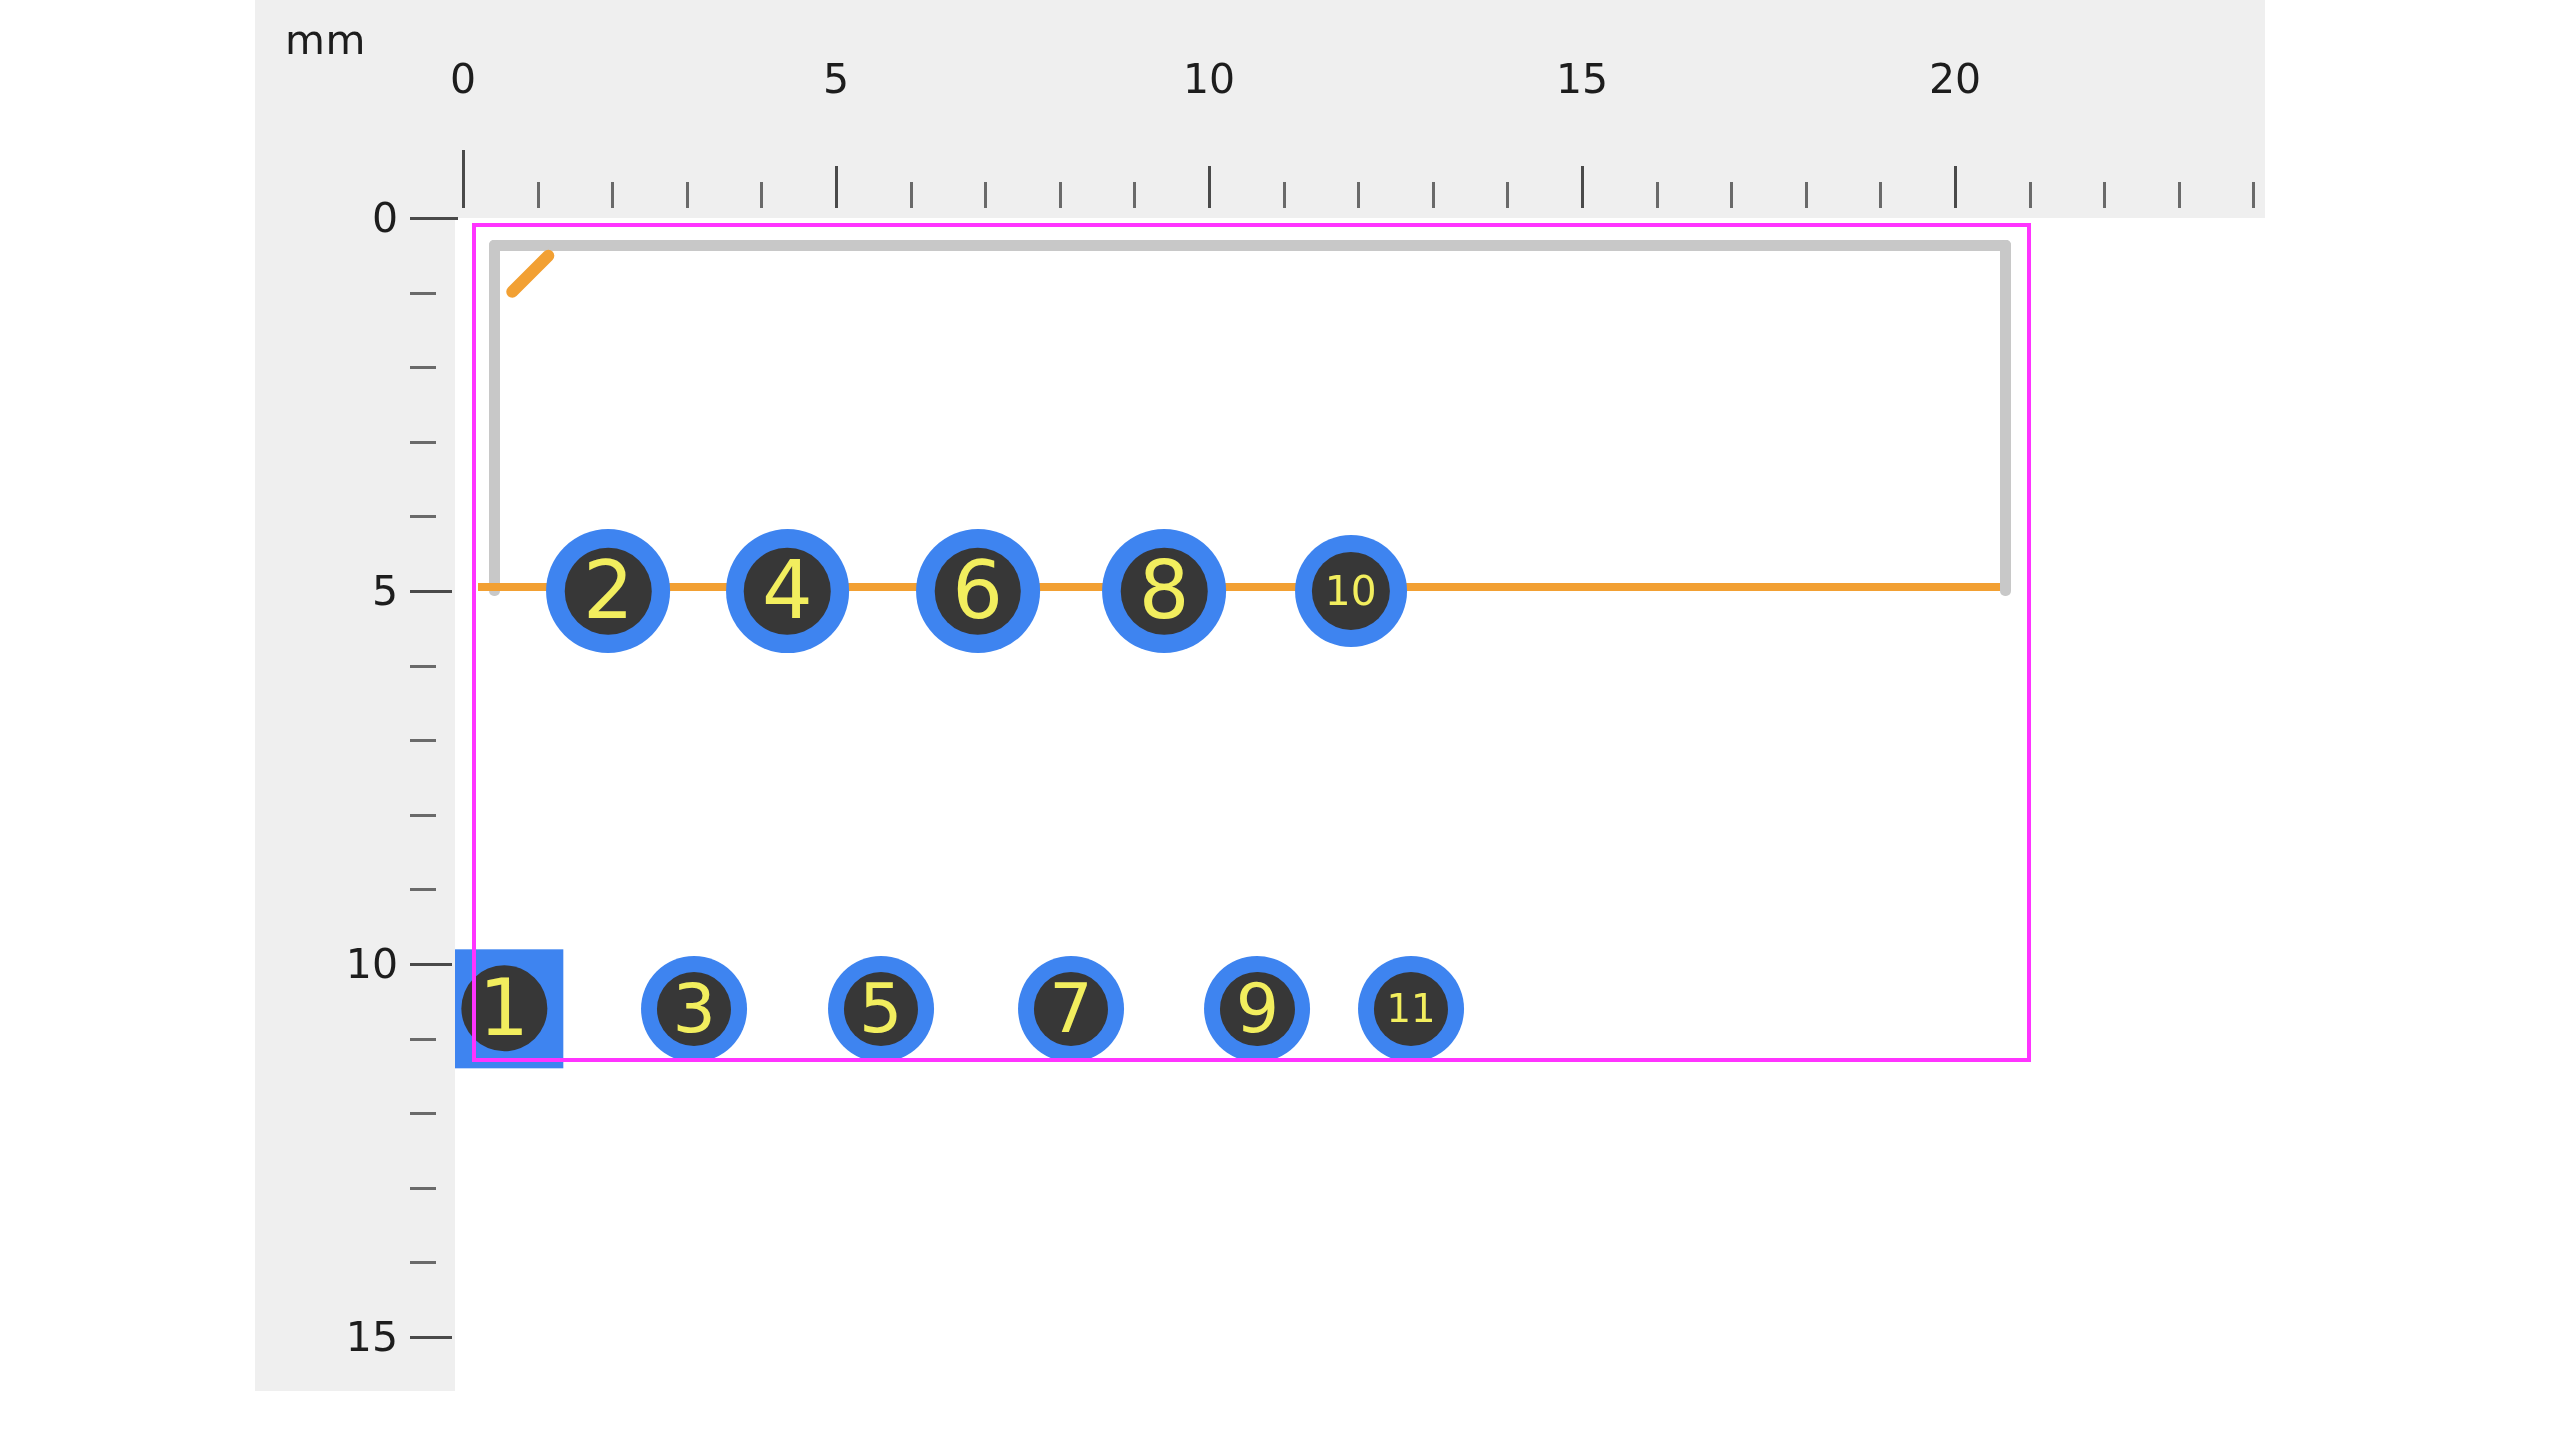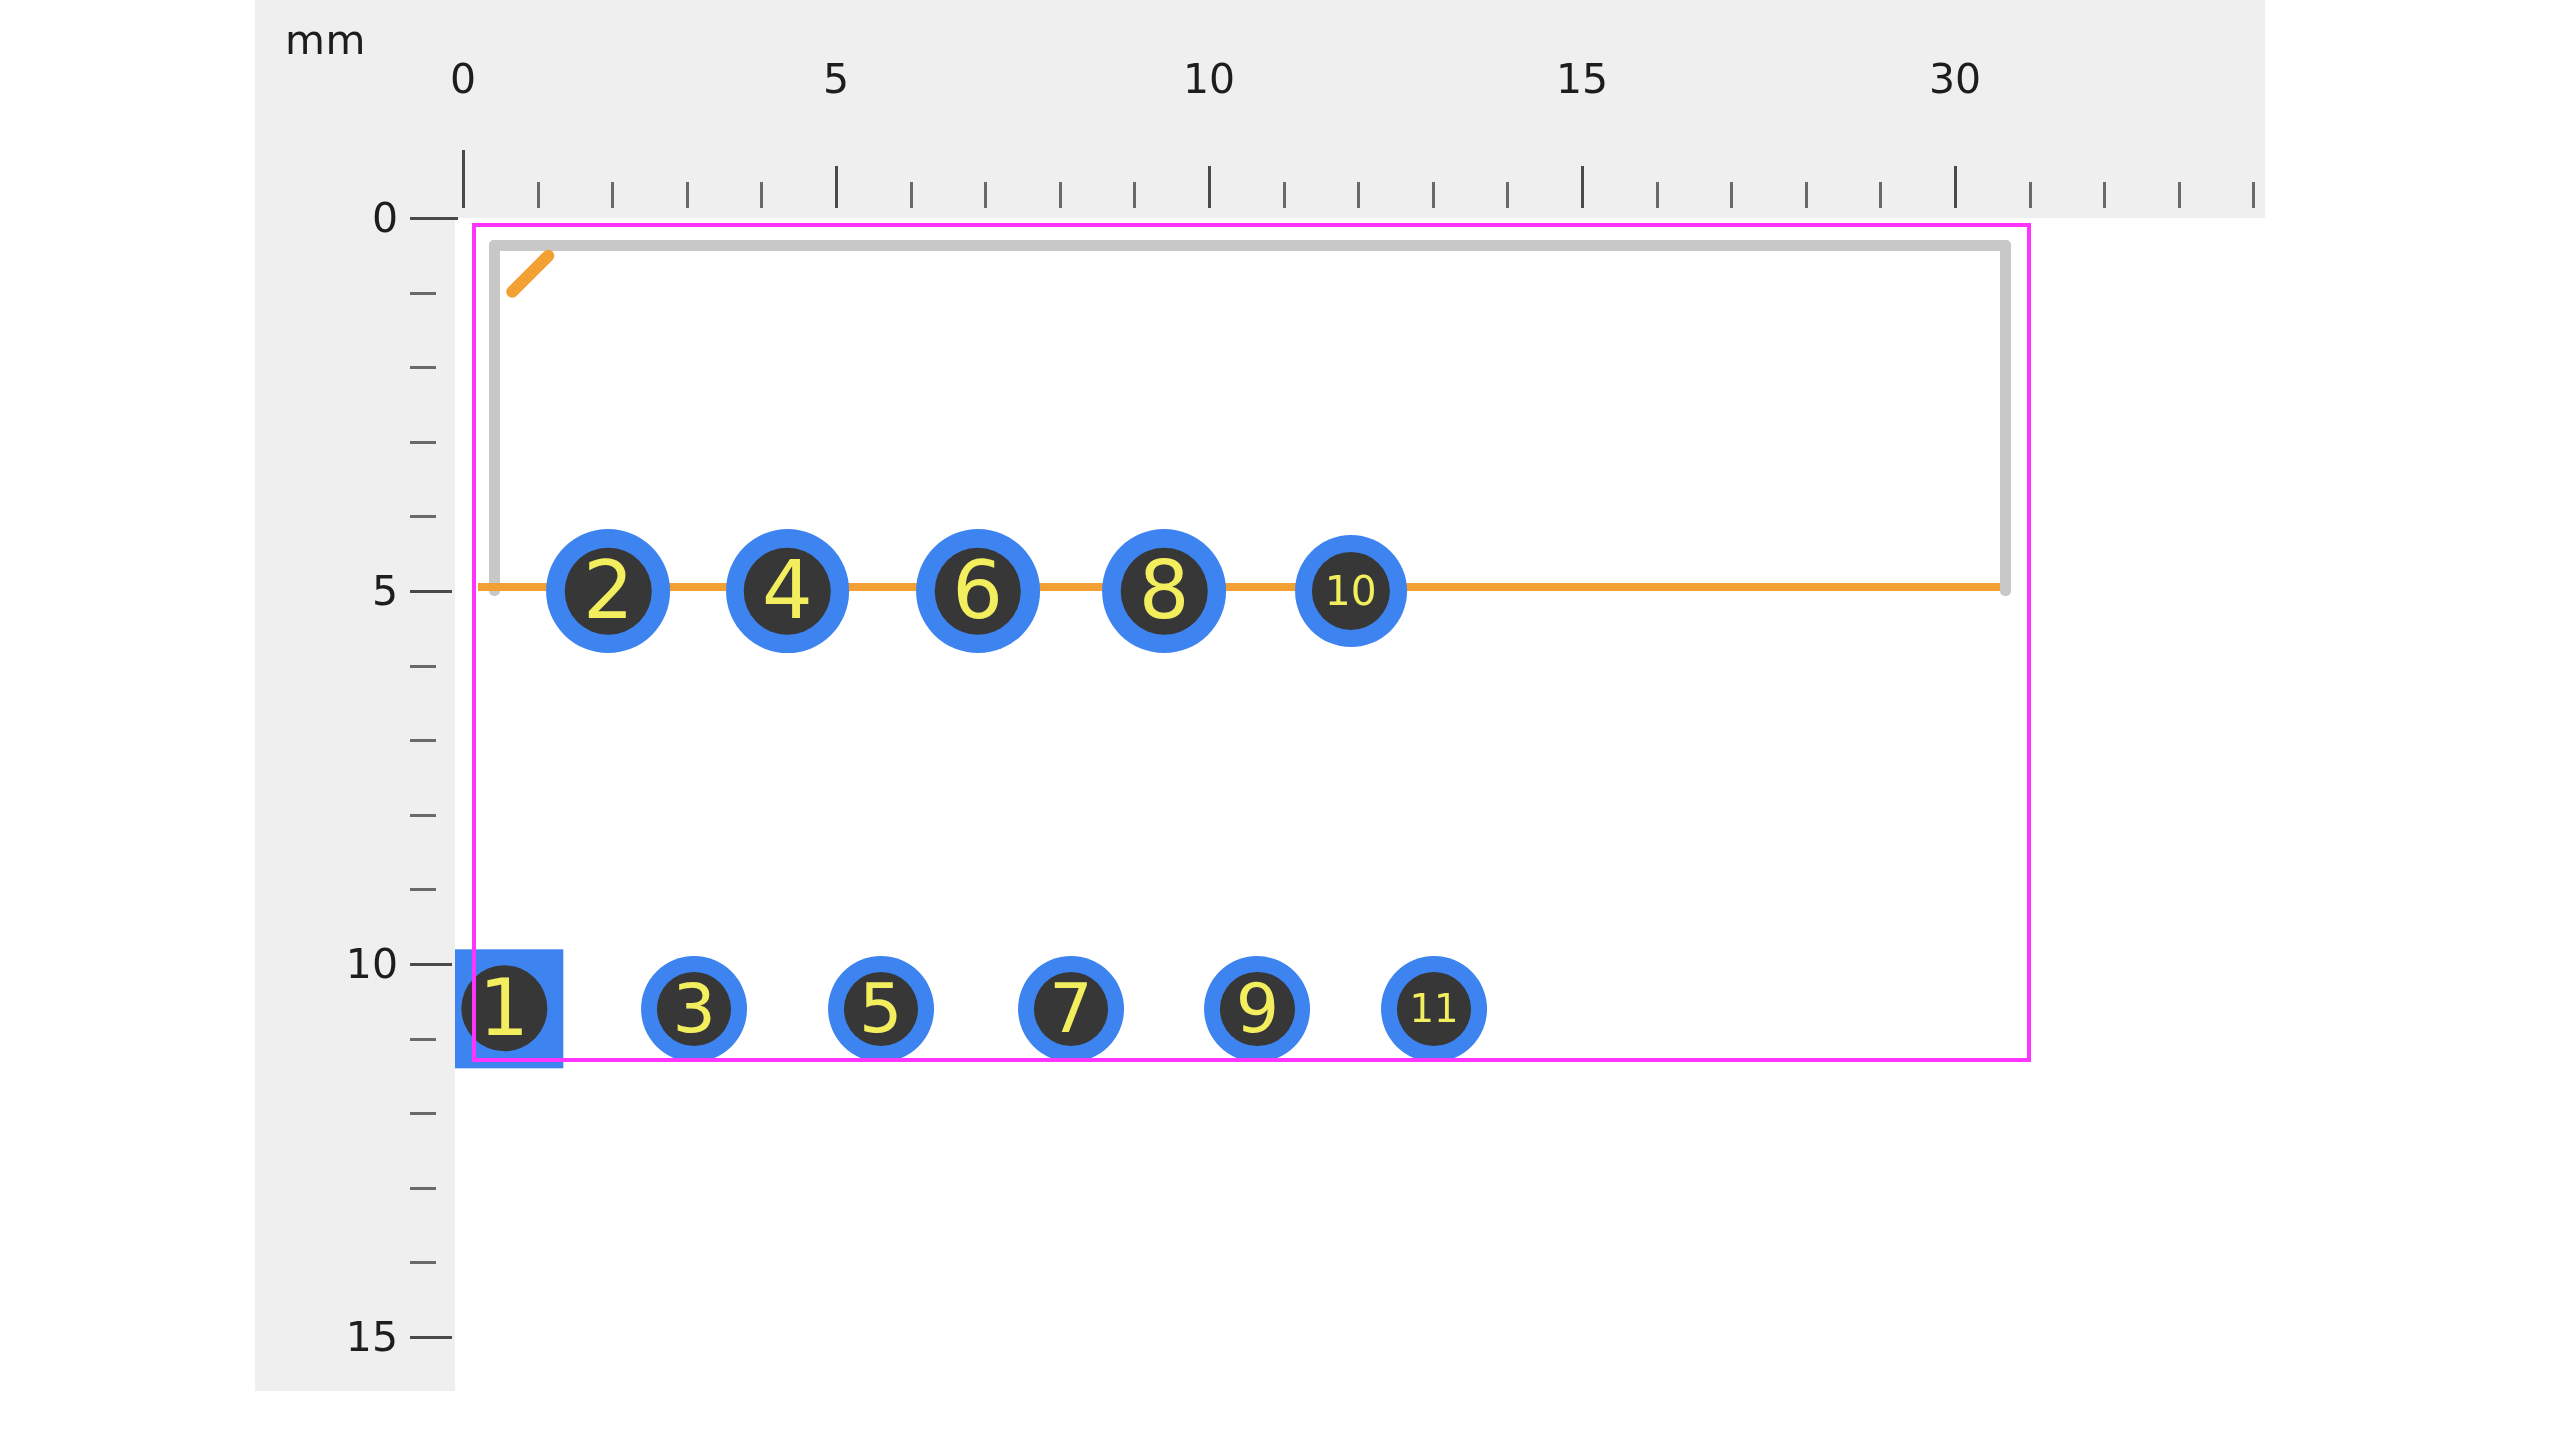--- a/index.html
+++ b/index.html
@@ -161,21 +161,21 @@
       <div class="pad pad-round" style="left: 802.49px; top: 790.76px; width: 105.932px; height: 105.932px;">
         <div class="ring" style="width: 105.932px; height: 105.932px; background: rgb(62, 132, 240);"></div>
         <div class="hole" style="width: 74.1524px; height: 74.1524px; background: rgb(55, 55, 55);"></div>
         <div class="num" style="color: rgb(242, 238, 94); font-size: 68.2202px;">9</div>
       </div>
       <div class="pad pad-round" style="left: 895.74px; top: 373px; width: 111.9px; height: 111.9px;">
         <div class="ring" style="width: 111.9px; height: 111.9px; background: rgb(62, 132, 240);"></div>
         <div class="hole" style="width: 78.33px; height: 78.33px; background: rgb(55, 55, 55);"></div>
         <div class="num" style="color: rgb(242, 238, 94); font-size: 40.7316px;">10</div>
       </div>
-      <div class="pad pad-round" style="left: 979px; top: 790.76px; width: 105.932px; height: 105.932px;">
+      <div class="pad pad-round" style="left: 956px; top: 790.76px; width: 105.932px; height: 105.932px;">
         <div class="ring" style="width: 105.932px; height: 105.932px; background: rgb(62, 132, 240);"></div>
         <div class="hole" style="width: 74.1524px; height: 74.1524px; background: rgb(55, 55, 55);"></div>
         <div class="num" style="color: rgb(242, 238, 94); font-size: 38.5592px;">11</div>
       </div>
       <div class="bbox" style="left: 16.952px; top: 5.222px; width: 1559.14px; height: 839.25px; border-color: rgb(255, 52, 255);"></div>
     </div>
 
   <div class="ruler-h"></div>
   <div class="ruler-v"></div>
   <div class="corner-cover"></div>
@@ -204,21 +204,21 @@
       <div class="htick minor" style="left: 1879.4px;"></div>
       <div class="htick major" style="left: 1954px;"></div>
       <div class="htick minor" style="left: 2028.6px;"></div>
       <div class="htick minor" style="left: 2103.2px;"></div>
       <div class="htick minor" style="left: 2177.8px;"></div>
       <div class="htick minor" style="left: 2252.4px;"></div>
       <div class="hlabel" style="left: 463px;">0</div>
       <div class="hlabel" style="left: 836px;">5</div>
       <div class="hlabel" style="left: 1209px;">10</div>
       <div class="hlabel" style="left: 1582px;">15</div>
-      <div class="hlabel" style="left: 1955px;">30</div>
+      <div class="hlabel" style="left: 1955px;">20</div>
       <div class="htick major" style="left: 462px; top: 150px; height: 58px;"></div>
     </div>
   <div id="ruler-v-ticks">
       <div class="vtick major" style="top: 217px;"></div>
       <div class="vtick minor" style="top: 291.6px; left: 410px;"></div>
       <div class="vtick minor" style="top: 366.2px; left: 410px;"></div>
       <div class="vtick minor" style="top: 440.8px; left: 410px;"></div>
       <div class="vtick minor" style="top: 515.4px; left: 410px;"></div>
       <div class="vtick major" style="top: 590px;"></div>
       <div class="vtick minor" style="top: 664.6px; left: 410px;"></div>

